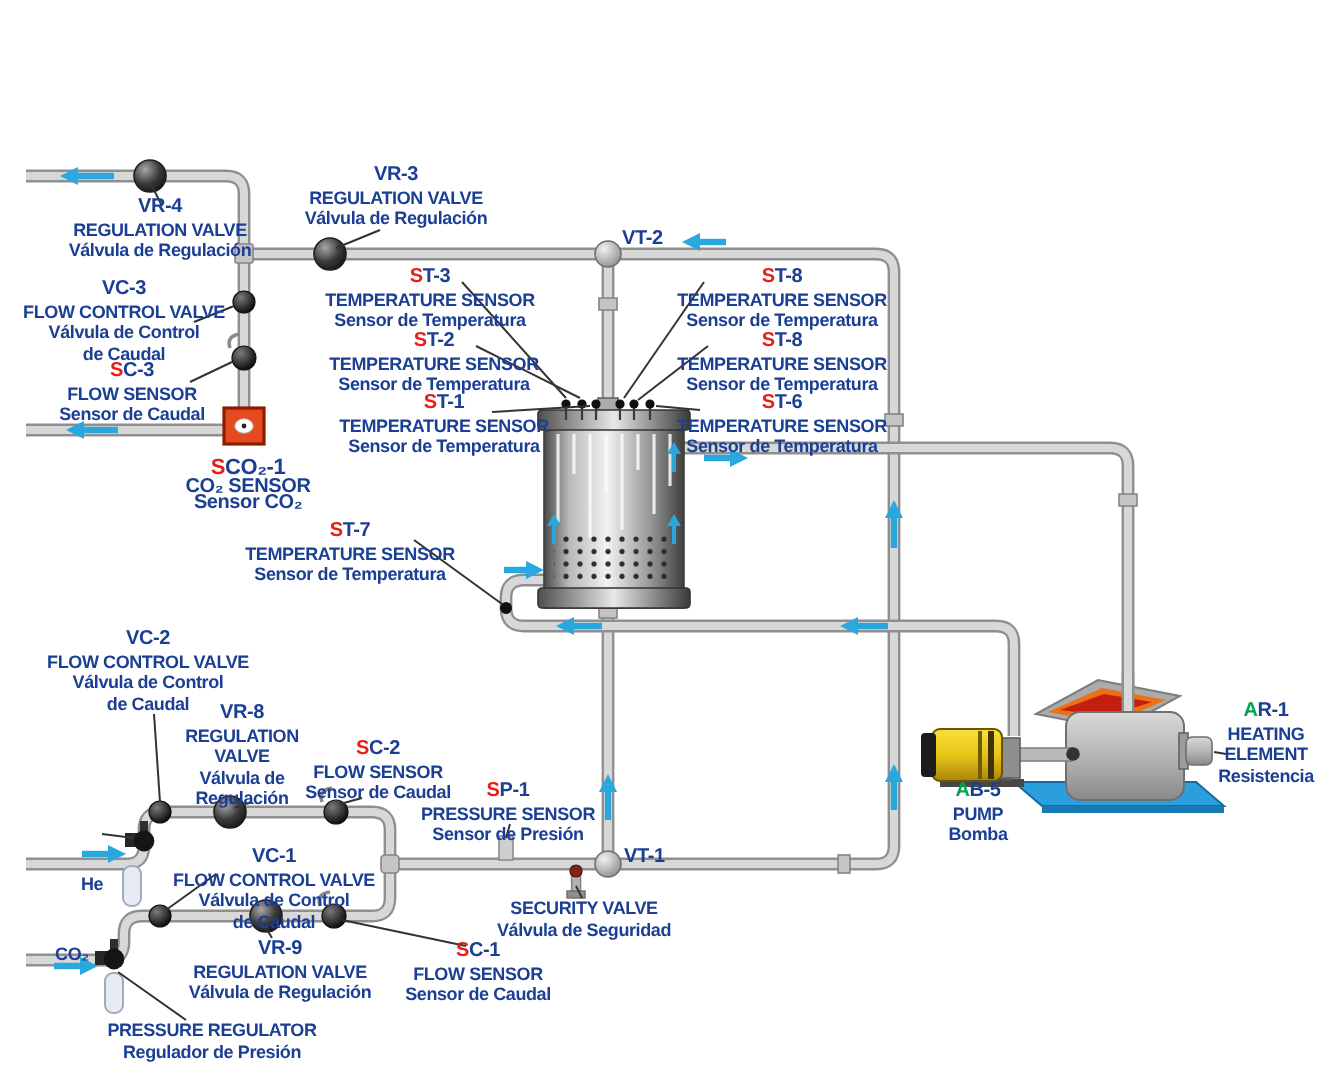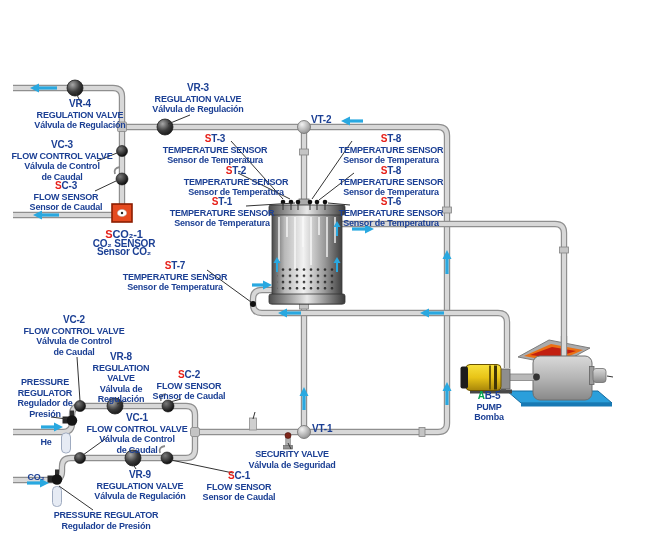--- a/index.html
+++ b/index.html
@@ -289,21 +289,21 @@
   <div class="sm">Sensor CO₂</div>
 </div>
 <div class="lbl-left" style="left:311px;top:115px">
   <div class="code">VT-2</div>
 </div>
 <div class="lbl" style="left:215px;top:134px">
   <div class="code"><span class="pfx-red">S</span><span>T-3</span></div>
   <div class="en">TEMPERATURE SENSOR</div>
   <div class="es">Sensor de Temperatura</div>
 </div>
-<div class="lbl" style="left:236px;top:166px">
+<div class="lbl" style="left:217px;top:166px">
   <div class="code"><span class="pfx-red">S</span><span>T-2</span></div>
   <div class="en">TEMPERATURE SENSOR</div>
   <div class="es">Sensor de Temperatura</div>
 </div>
 <div class="lbl" style="left:222px;top:197px">
   <div class="code"><span class="pfx-red">S</span><span>T-1</span></div>
   <div class="en">TEMPERATURE SENSOR</div>
   <div class="es">Sensor de Temperatura</div>
 </div>
 <div class="lbl" style="left:391px;top:134px">
@@ -332,32 +332,31 @@
   <div class="es">Válvula de Control</div>
   <div class="es">de Caudal</div>
 </div>
 <div class="lbl" style="left:121px;top:352px">
   <div class="code">VR-8</div>
   <div class="en">REGULATION</div>
   <div class="en">VALVE</div>
   <div class="es">Válvula de</div>
   <div class="es">Regulación</div>
 </div>
-<div class="lbl" style="left:45px;top:377px">
-  <div class="en">PRESSURE</div>
-  <div class="en">REGULATOR</div>
-  <div class="es">Regulador de</div>
-  <div class="es">Presión</div>
-</div>
 <div class="lbl" style="left:189px;top:370px">
   <div class="code"><span class="pfx-red">S</span><span>C-2</span></div>
   <div class="en">FLOW SENSOR</div>
   <div class="es">Sensor de Caudal</div>
 </div>
-<div class="lbl" style="left:137px;top:413px">
+<div class="lbl" style="left:254px;top:391px">
+  <div class="code"><span class="pfx-red">S</span><span>P-1</span></div>
+  <div class="en">PRESSURE SENSOR</div>
+  <div class="es">Sensor de Presión</div>
+</div>
+<div class="lbl" style="left:137px;top:424px">
   <div class="code">VC-1</div>
   <div class="en">FLOW CONTROL VALVE</div>
   <div class="es">Válvula de Control</div>
   <div class="es">de Caudal</div>
 </div>
 <div class="lbl" style="left:46px;top:437px">
   <div class="en">He</div>
 </div>
 <div class="lbl" style="left:36px;top:472px">
   <div class="en">CO₂</div>
@@ -381,14 +380,20 @@
   <div class="es">Válvula de Seguridad</div>
 </div>
 <div class="lbl-left" style="left:312px;top:424px">
   <div class="code">VT-1</div>
 </div>
 <div class="lbl" style="left:489px;top:391px">
   <div class="code"><span class="pfx-grn">A</span><span>B-5</span></div>
   <div class="en">PUMP</div>
   <div class="es">Bomba</div>
 </div>
+<div class="lbl" style="left:633px;top:351px">
+  <div class="code"><span class="pfx-grn">A</span><span>R-1</span></div>
+  <div class="en">HEATING</div>
+  <div class="en">ELEMENT</div>
+  <div class="es">Resistencia</div>
+</div>
 
 </div>
 
 </body></html>

